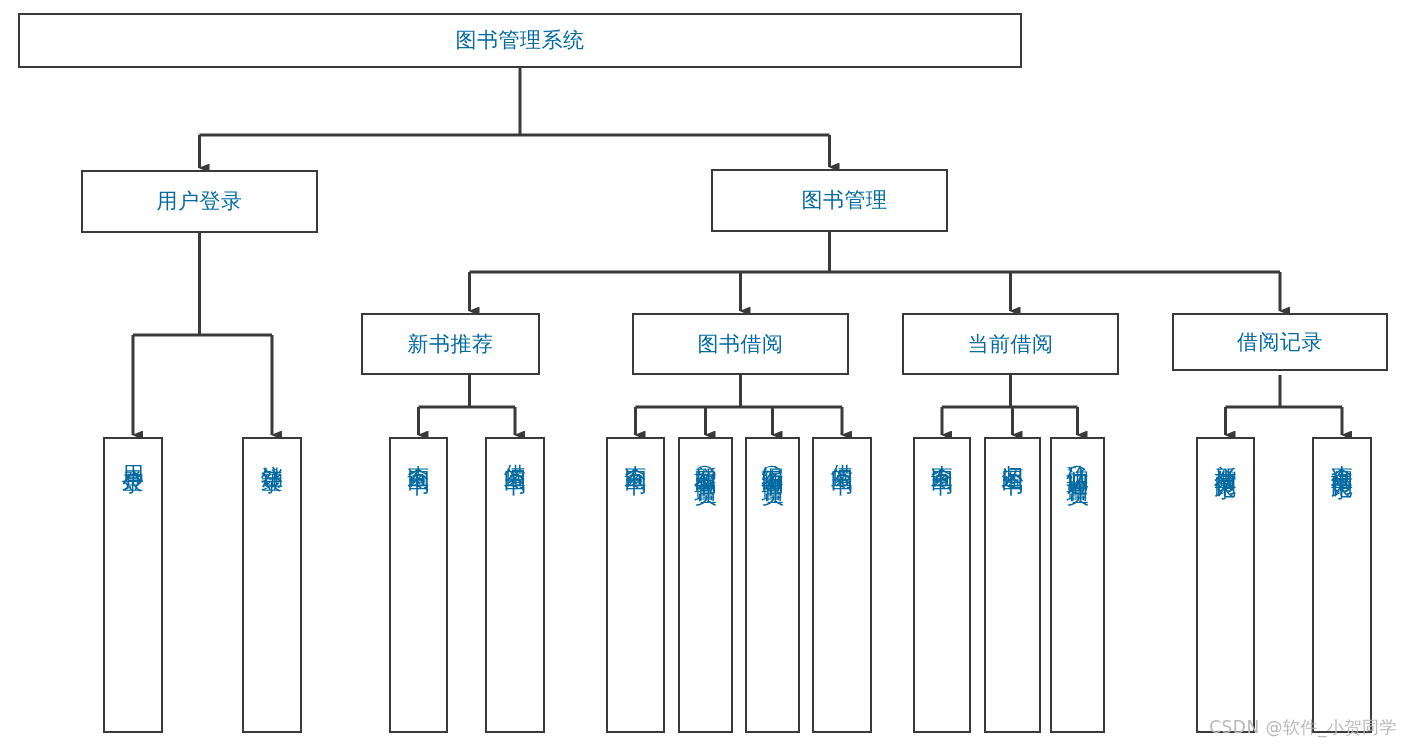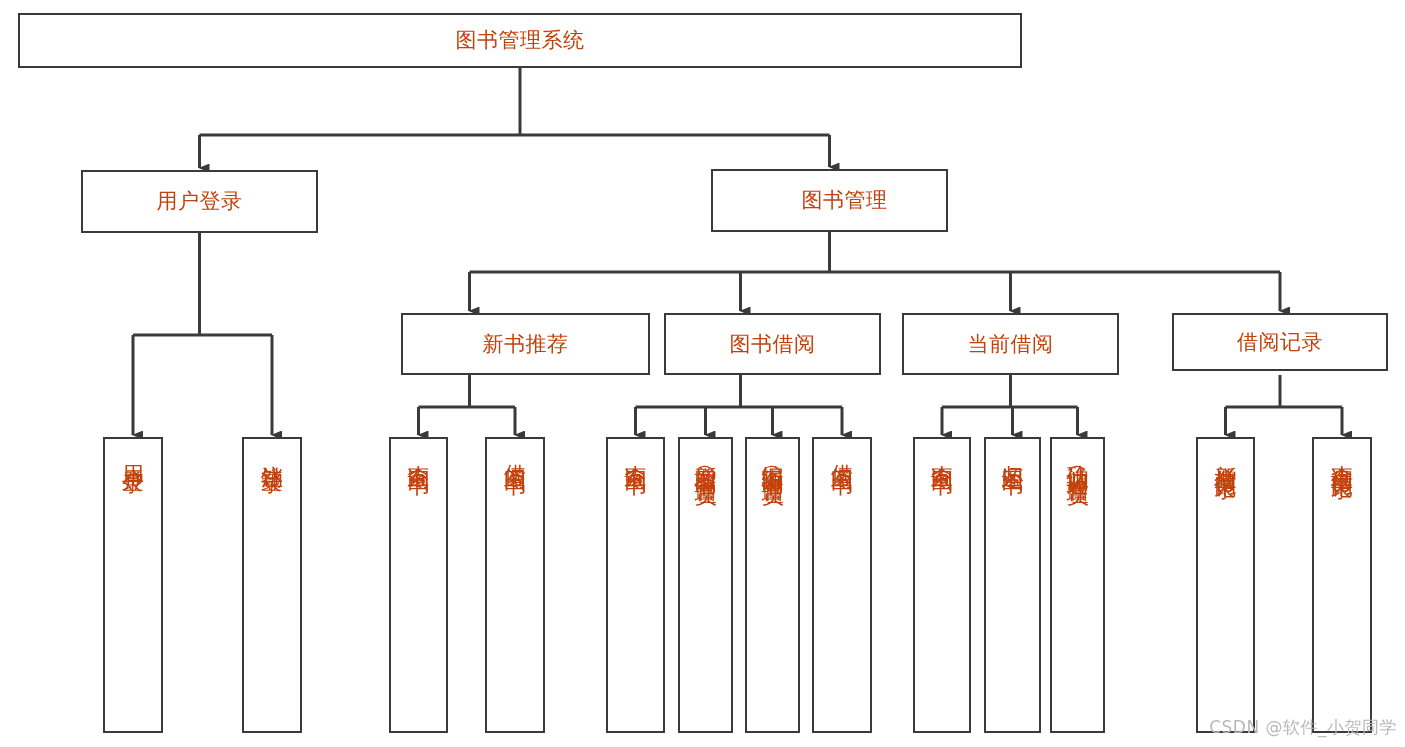--- a/index.html
+++ b/index.html
@@ -31,21 +31,21 @@
     display: flex;
     align-items: center;
     justify-content: center;
     color: #3d3d3d;
   }
   .node .label {
     font-size: 21px;
     line-height: 1.15;
     letter-spacing: 0.5px;
     white-space: nowrap;
-    color: #c2410c;
+    color: #0369a1;
   }
   .node.vertical {
     align-items: flex-start;
     justify-content: center;
     padding-top: 8px;
   }
   .node.vertical .label {
     writing-mode: vertical-rl;
     text-orientation: upright;
     font-size: 22px;
@@ -114,24 +114,24 @@
   <div id="node-layer">
       <div class="node" style="left: 18px; top: 13px; width: 1004px; height: 55px;">
         <span class="label">图书管理系统</span>
       </div>
       <div class="node" style="left: 81px; top: 170px; width: 237px; height: 63px;">
         <span class="label">用户登录</span>
       </div>
       <div class="node" style="left: 711px; top: 169px; width: 237px; height: 63px; padding-left: 30px;">
         <span class="label">图书管理</span>
       </div>
-      <div class="node" style="left: 361px; top: 313px; width: 249px; height: 62px; margin-left: 40px;">
+      <div class="node" style="left: 361px; top: 313px; width: 179px; height: 62px;">
         <span class="label">新书推荐</span>
       </div>
-      <div class="node" style="left: 632px; top: 313px; width: 217px; height: 62px; margin-left: 32px;">
+      <div class="node" style="left: 632px; top: 313px; width: 217px; height: 62px;">
         <span class="label">图书借阅</span>
       </div>
       <div class="node" style="left: 902px; top: 313px; width: 217px; height: 62px;">
         <span class="label">当前借阅</span>
       </div>
       <div class="node" style="left: 1172px; top: 313px; width: 216px; height: 58px;">
         <span class="label">借阅记录</span>
       </div>
       <div class="node vertical" style="left: 103px; top: 437px; width: 60px; height: 296px;">
         <span class="label">用户登录</span>

